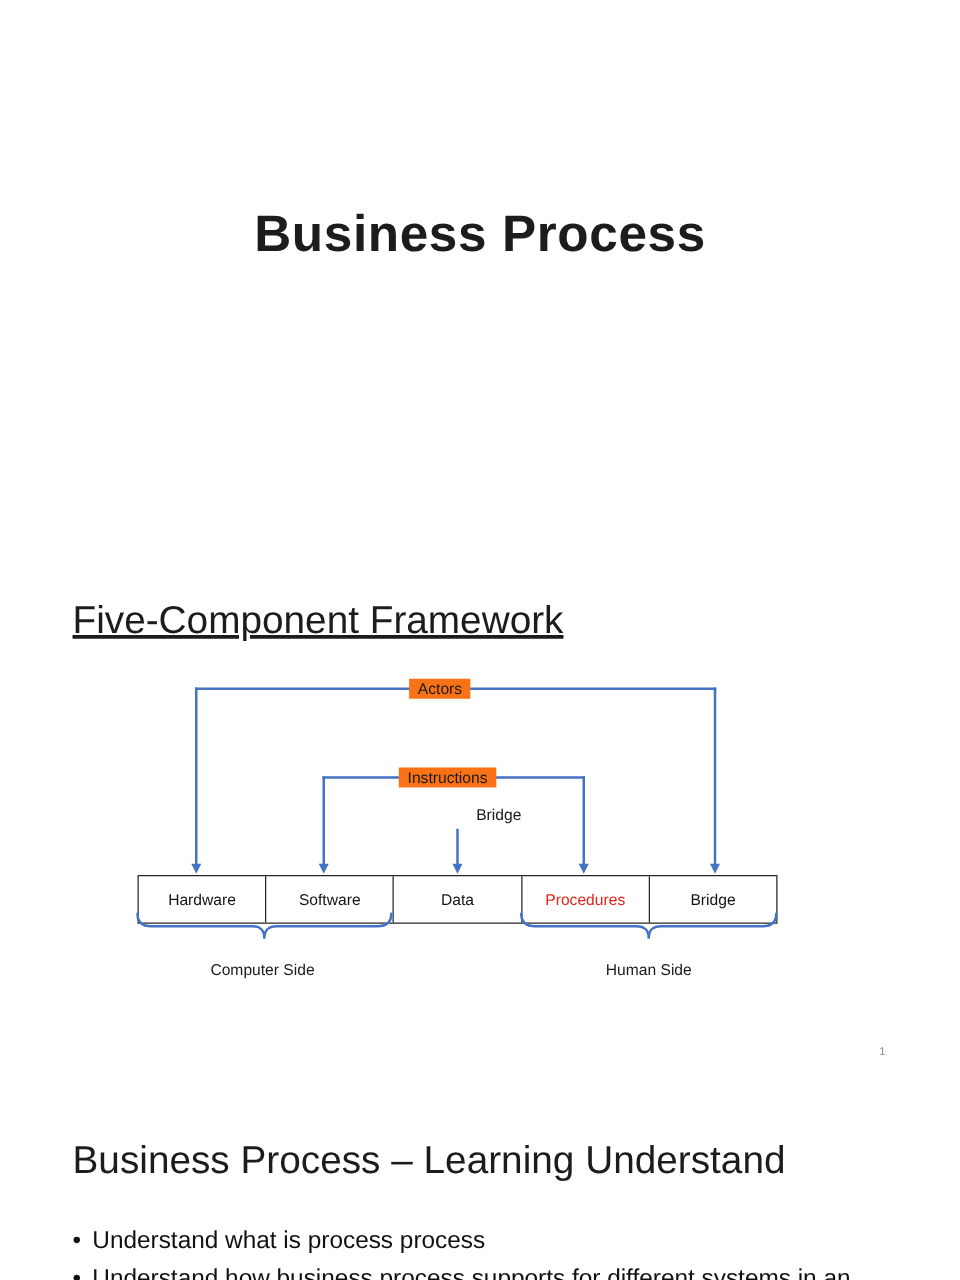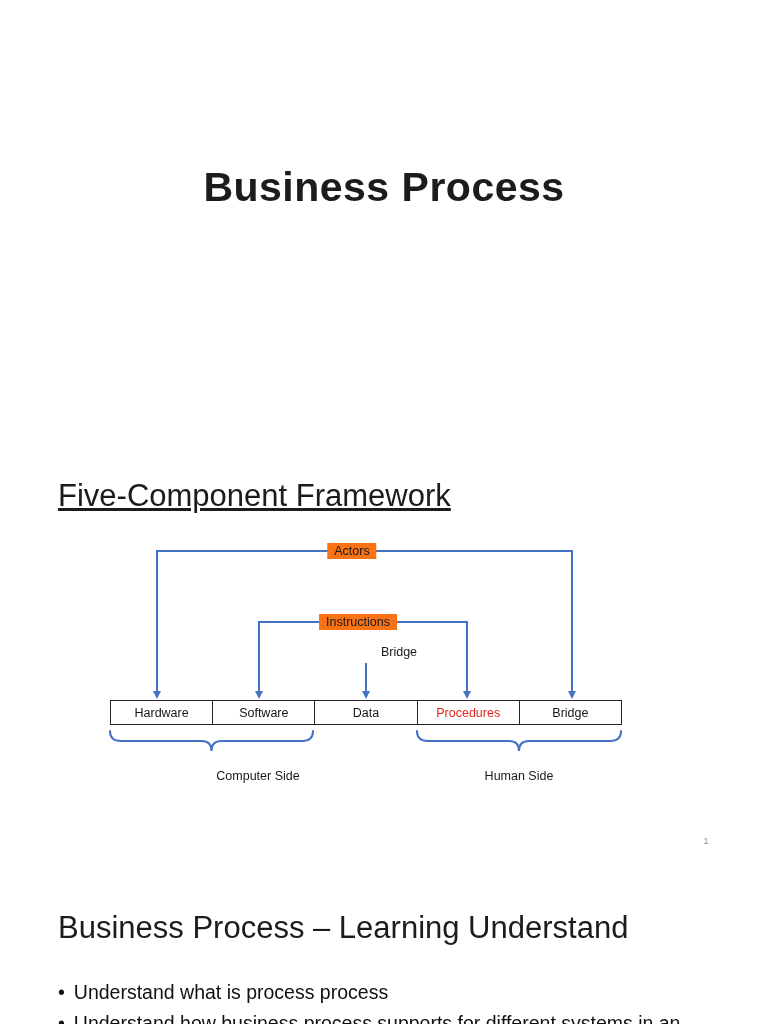--- a/index.html
+++ b/index.html
@@ -32,21 +32,21 @@
     position:absolute;transform:translateX(-50%);background:#f97316;padding:0 7px;
     font-size:12.5px;line-height:16px;white-space:nowrap;color:#1a1a1a;
   }
   .float-label{
     position:absolute;transform:translateX(-50%);
     font-size:12.5px;line-height:16px;white-space:nowrap;color:#1a1a1a;
   }
 
   
   .component-row{
-    position:absolute;left:110px;top:700px;width:512px;height:25px;
+    position:absolute;left:110px;top:700px;width:512px;height:39px;
     display:flex;box-sizing:border-box;border:1.5px solid var(--box_border,#262626);
     background:#fff;
   }
   .component-box{
     flex:1;display:flex;align-items:center;justify-content:center;
     font-size:12.5px;white-space:nowrap;box-sizing:border-box;
     border-left:1.5px solid var(--box_border,#262626);color:#151515;
   }
   .component-box:first-child{border-left:none;}
   .component-box.highlight{color:var(--highlight_red,#e0261c);}
@@ -102,21 +102,21 @@
     <div class="component-box">Bridge</div>
   </div>
 
   <svg class="brace-svg" style="left:108px;top:730px;" width="207" height="22" viewBox="0 0 208 22" preserveAspectRatio="none">
     <path d="M2,1 C2,8 6,11 13,11 L94,11 C101,11 104,14 104,21 C104,14 107,11 114,11 L195,11 C202,11 206,8 206,1" fill="none" stroke-width="2" stroke-linecap="round" style="stroke:var(--connector_blue,#4472c4);"></path>
   </svg>
   <svg class="brace-svg" style="left:415px;top:730px;" width="208" height="22" viewBox="0 0 208 22" preserveAspectRatio="none">
     <path d="M2,1 C2,8 6,11 13,11 L94,11 C101,11 104,14 104,21 C104,14 107,11 114,11 L195,11 C202,11 206,8 206,1" fill="none" stroke-width="2" stroke-linecap="round" style="stroke:var(--connector_blue,#4472c4);"></path>
   </svg>
 
-  <div class="float-label" style="left:210px;top:768px;margin-left:48px;">Computer Side</div>
+  <div class="float-label" style="left:210px;top:768px;">Computer Side</div>
   <div class="float-label" style="left:519px;top:768px;">Human Side</div>
 </div>
 
 <div class="page-number">1</div>
 
 <div class="slide-heading" id="heading-objectives">Business Process – Learning Understand</div>
 
 <div class="bullet-line" id="bullet-0">
   <span class="bullet-marker">•</span>
   <span>Understand what is process process</span>

